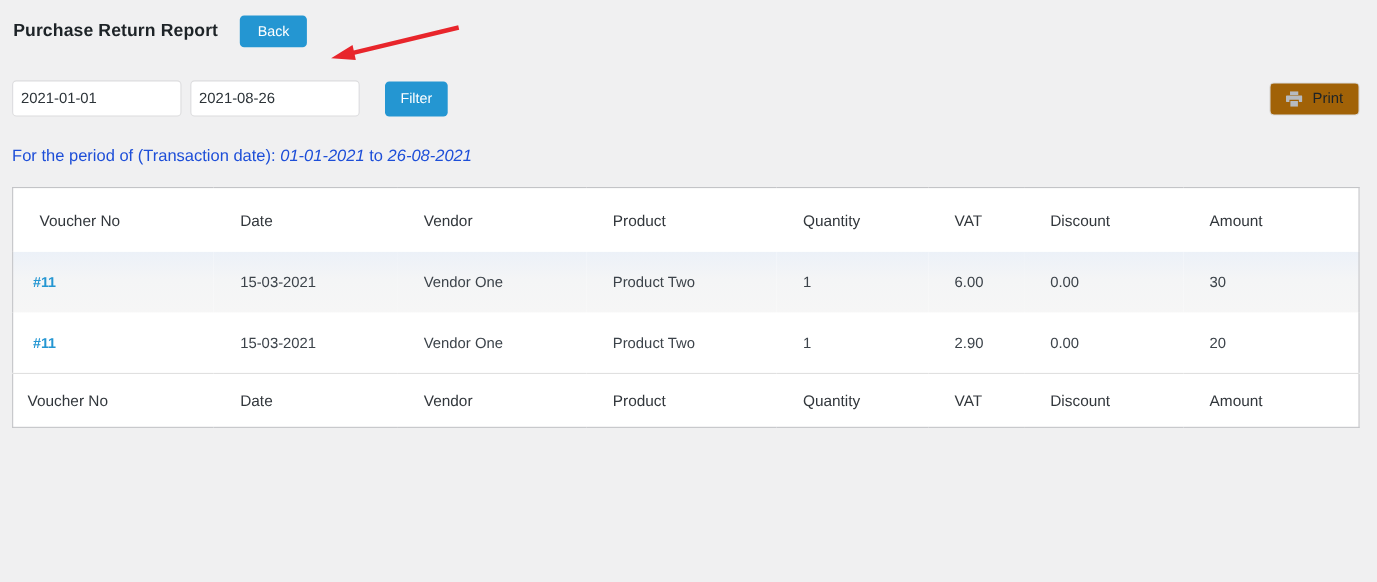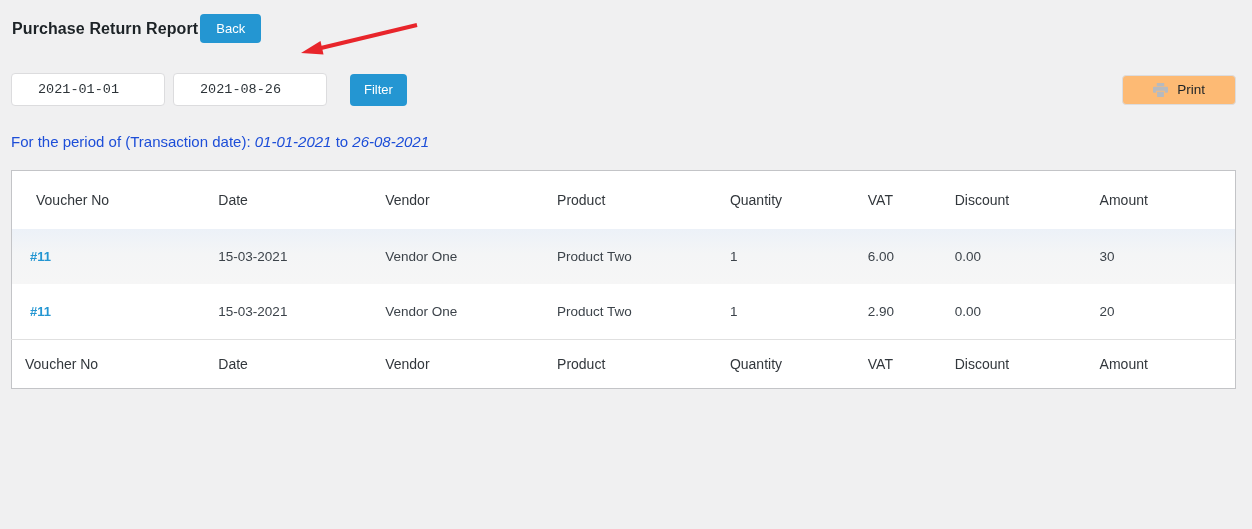--- a/index.html
+++ b/index.html
@@ -11,41 +11,41 @@
     color: #3c434a;
     overflow: hidden;
   }
   .wrap { position: relative; padding: 9px 16px 0 11px; }
 
   
   .title-row { display: flex; align-items: center; margin: 5px 0 0 1px; }
   .page-title { font-size: 16px; font-weight: 700; color: #1d2327; margin: 0; letter-spacing: .1px; }
   .btn { border: none; border-radius: 4px; cursor: pointer; font-family: inherit; }
   .btn-blue { background: #2496d2; color: #fff; font-size: 13px; height: 29px; padding: 0 16px; }
-  .back-btn { margin-left: 2px; }
+  .back-btn { margin-left: 20px; }
 
   
   .arrow-annotation { position: absolute; left: 295px; top: 16px; width: 130px; height: 44px; pointer-events: none; }
 
   
   .filter-row { display: flex; align-items: center; margin-top: 30px; }
   .date-input {
     width: 154px; height: 33px;
     border: 1px solid #dcdcde; border-radius: 4px;
     background: #fff; color: #2c3338;
-    font-size: 13.5px; font-family: Liberation Mono, monospace;
-    padding: 0 12px 0 26px;
+    font-size: 13.5px; font-family: Liberation Sans, sans-serif;
+    padding: 0 12px 0 7px;
   }
   .date-input + .date-input { margin-left: 8px; }
   .filter-btn { margin-left: 23px; height: 32px; font-size: 13px; padding: 0 14px; }
   .print-btn {
     margin-left: auto;
     display: inline-flex; align-items: center; gap: 9px;
-    background: #fdba74; border: 1px solid #dcdcde; border-radius: 4px;
-    height: 30px; padding: 0 30px;
+    background: #a16207; border: 1px solid #dcdcde; border-radius: 4px;
+    height: 30px; padding: 0 14px;
     font-size: 13.5px; color: #1d2327; cursor: pointer; font-family: inherit;
   }
   .print-btn svg { display: block; }
 
   
   .period-line { margin-top: 27px; font-size: 15px; color: #1d4ed8; }
   .period-line .it { font-style: italic; }
 
   
   .table-wrap { margin-top: 20px; }

